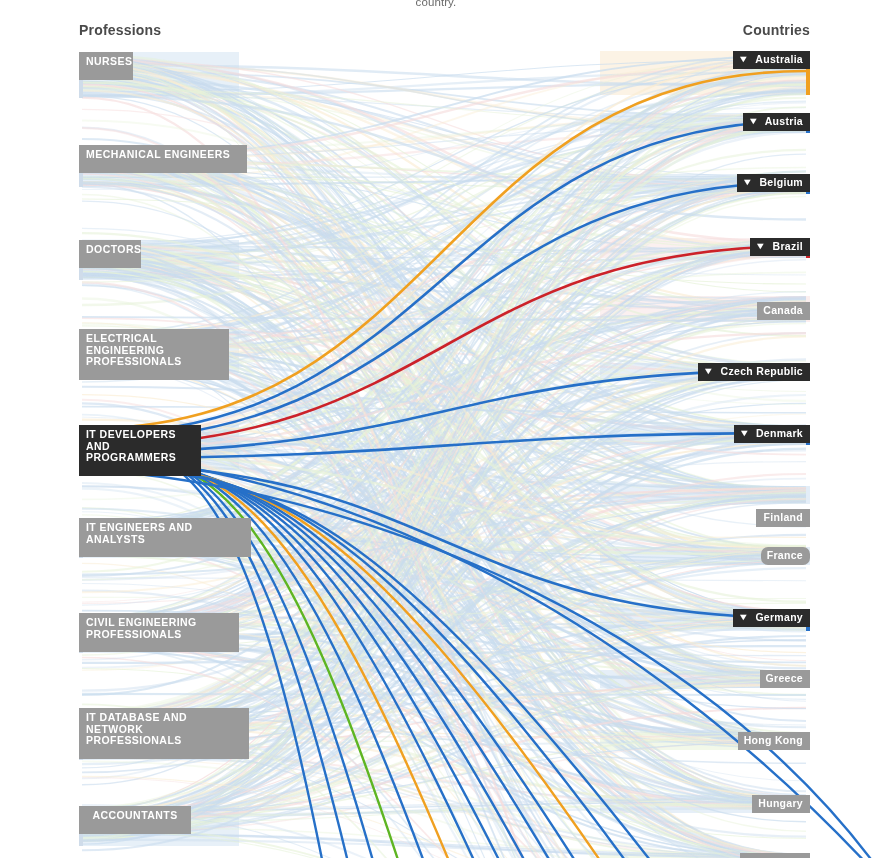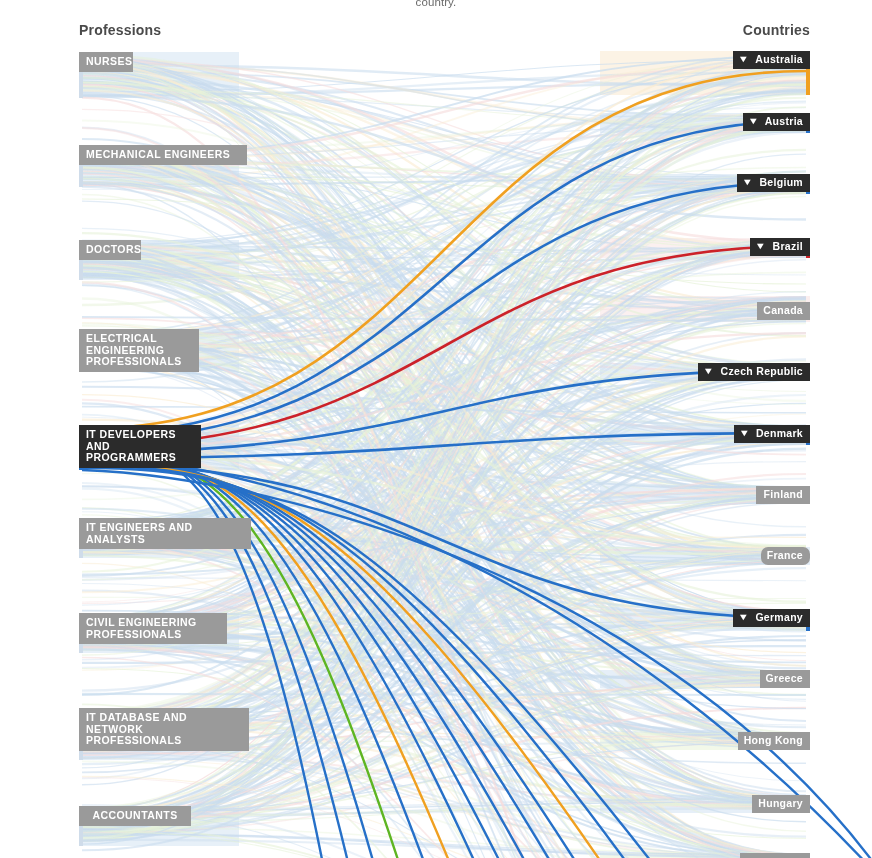--- a/index.html
+++ b/index.html
@@ -51,21 +51,21 @@
   
   .node-label {
     position: absolute;
     display: flex;
     align-items: center;
     font-size: 10.5px;
     font-weight: bold;
     letter-spacing: .45px;
     color: #ffffff;
     background: #9a9a9a;
-    padding: 4px 7px 4px 7px;
+    padding: 4px 7px 12px 7px;
     line-height: 11.5px;
     white-space: pre-line;
     z-index: 6;
   }
   .node-label.active { background: #2b2b2b; }
 
   .prof-label { left: 79px; }
   .prof-label .lbl-text { display: block; }
 
   .country-label {
@@ -913,27 +913,27 @@
       <rect x="806" y="670" width="4" height="18" fill="#e3edf7"></rect>
       <rect x="806" y="732" width="4" height="18" fill="#f1f7e7"></rect>
       <rect x="806" y="795" width="4" height="18" fill="#e3edf7"></rect>
       <rect x="806" y="853" width="4" height="10" fill="#f1f7e7"></rect>
     </svg>
 
   <div id="prof-nodes">
       <div class="node-label prof-label" style="top: 52px; width: 54px;"><span class="lbl-text">NURSES</span></div>
       <div class="node-label prof-label" style="top: 145px; width: 168px;"><span class="lbl-text">MECHANICAL ENGINEERS</span></div>
       <div class="node-label prof-label" style="top: 240px; width: 62px;"><span class="lbl-text">DOCTORS</span></div>
-      <div class="node-label prof-label" style="top: 329px; width: 120px; justify-content: flex-end;"><span class="lbl-text">ELECTRICAL ENGINEERING
+      <div class="node-label prof-label" style="top: 329px; width: 150px; justify-content: flex-end;"><span class="lbl-text">ELECTRICAL ENGINEERING
 PROFESSIONALS</span></div>
       <div class="node-label prof-label active" style="top: 425px; width: 122px;"><span class="lbl-text">IT DEVELOPERS AND
 PROGRAMMERS</span></div>
       <div class="node-label prof-label" style="top: 518px; width: 172px;"><span class="lbl-text">IT ENGINEERS AND
 ANALYSTS</span></div>
-      <div class="node-label prof-label" style="top: 613px; width: 148px;"><span class="lbl-text">CIVIL ENGINEERING
+      <div class="node-label prof-label" style="top: 613px; width: 160px;"><span class="lbl-text">CIVIL ENGINEERING
 PROFESSIONALS</span></div>
       <div class="node-label prof-label" style="top: 708px; width: 170px;"><span class="lbl-text">IT DATABASE AND
 NETWORK
 PROFESSIONALS</span></div>
       <div class="node-label prof-label" style="top: 806px; width: 112px; justify-content: center;"><span class="lbl-text">ACCOUNTANTS</span></div>
     </div>
   <div id="country-nodes">
       <div class="node-label country-label active" style="top: 51px;">
         <span class="chev">▼</span>
         <span>Australia</span>
@@ -954,21 +954,21 @@
         <span>Canada</span>
       </div>
       <div class="node-label country-label active" style="top: 363px;">
         <span class="chev">▼</span>
         <span>Czech Republic</span>
       </div>
       <div class="node-label country-label active" style="top: 425px;">
         <span class="chev">▼</span>
         <span>Denmark</span>
       </div>
-      <div class="node-label country-label" style="top: 486px; padding-left: 8px;">
+      <div class="node-label country-label" style="top: 509px; padding-left: 8px;">
         <span>Finland</span>
       </div>
       <div class="node-label country-label" style="top: 547px; border-radius: 7px;">
         <span>France</span>
       </div>
       <div class="node-label country-label active" style="top: 609px;">
         <span class="chev">▼</span>
         <span>Germany</span>
       </div>
       <div class="node-label country-label" style="top: 670px;">

